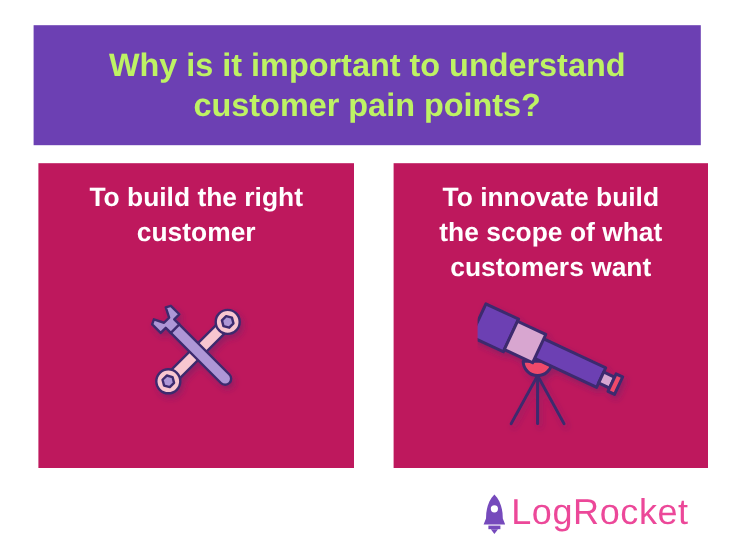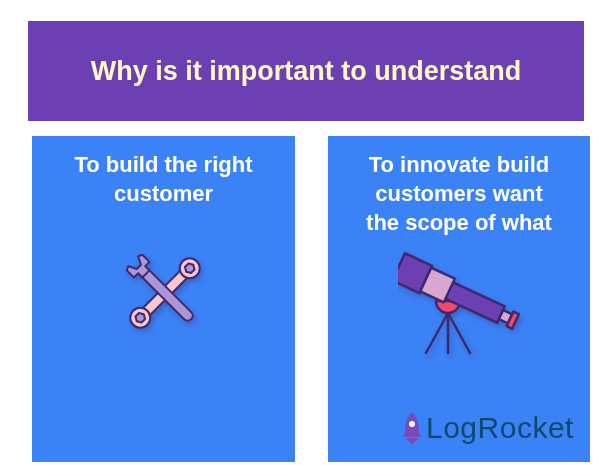--- a/index.html
+++ b/index.html
@@ -1,36 +1,37 @@
 <!DOCTYPE html>
 <html><head>
 <meta charset="utf-8">
 <style>
   html, body { margin:0; padding:0; }
   body { width:612px; height:465px; background:#ffffff; position:relative; overflow:hidden;
          font-family:"Liberation Sans", sans-serif; }
   .header { position:absolute; left:28px; top:21px; width:556px; height:100px; background:#6c40b3;
             display:flex; align-items:center; justify-content:center; text-align:center; }
-  .header h1 { margin:0; color:#fef9c3; font-size:27px; font-weight:bold; line-height:34px; }
-  .card { position:absolute; top:136px; width:263px; height:326px; background:#3b82f6; }
+  .header h1 { margin:0; color:#bef264; font-size:27px; font-weight:bold; line-height:34px; }
+  .card { position:absolute; top:136px; width:263px; height:254px; background:#be185d; }
   .card.left { left:32px; }
   .card.right { left:328px; width:262px; }
   .card .title { position:absolute; top:14px; left:0; right:0; text-align:center; color:#ffffff;
                  font-weight:bold; font-size:22px; line-height:29px; padding:0 10px; }
   .icon { position:absolute; }
   .logo { position:absolute; left:402px; top:410px; display:flex; align-items:center; }
-  .logo-text { color:#0c4a6e; font-size:30px; letter-spacing:0.5px; margin-left:4px; }
+  .logo-text { color:#ec4899; font-size:30px; letter-spacing:0.5px; margin-left:4px; }
   .line1, .line2 { display:block; }
 </style>
 </head>
 <body>
 
 <div class="header">
   <h1>
     <span class="line1">Why is it important to understand</span>
+    <span class="line2">customer pain points?</span>
   </h1>
 </div>
 
 <div class="card left">
   <div class="title">
     <span class="line1">To build the right</span>
     <span class="line2">customer</span>
   </div>
   <svg class="icon" style="left:86px; top:112px;" width="94" height="90" viewBox="0 0 94 90">
     <defs>
@@ -52,22 +53,22 @@
         <rect x="14" y="40" width="70" height="10" rx="5" fill="#ae96d6"></rect>
         <path d="M4,34 L14,34 L14,40 L20,40 L20,50 L14,50 L14,56 L4,56 L2,52 L10,48 L10,42 L2,38 Z" fill="#ae96d6"></path>
       </g>
     </g>
   </svg>
 </div>
 
 <div class="card right">
   <div class="title">
     <span class="line1">To innovate build</span>
+    <span class="line2">the scope of what</span>
     <span class="line2">customers want</span>
-    <span class="line2">the scope of what</span>
   </div>
   <svg class="icon" style="left:70px; top:105px;" width="140" height="125" viewBox="0 0 140 125">
     <defs>
       <filter id="sh2" x="-20%" y="-20%" width="140%" height="140%">
         <feDropShadow dx="2" dy="3" stdDeviation="2.5" flood-color="#3c2a6e" flood-opacity="0.35"></feDropShadow>
       </filter>
     </defs>
     <g filter="url(#sh2)" stroke="#3c2a6e" stroke-width="2.5" stroke-linejoin="round" stroke-linecap="round">
 
       <line x1="50" y1="72" x2="28" y2="112"></line>

